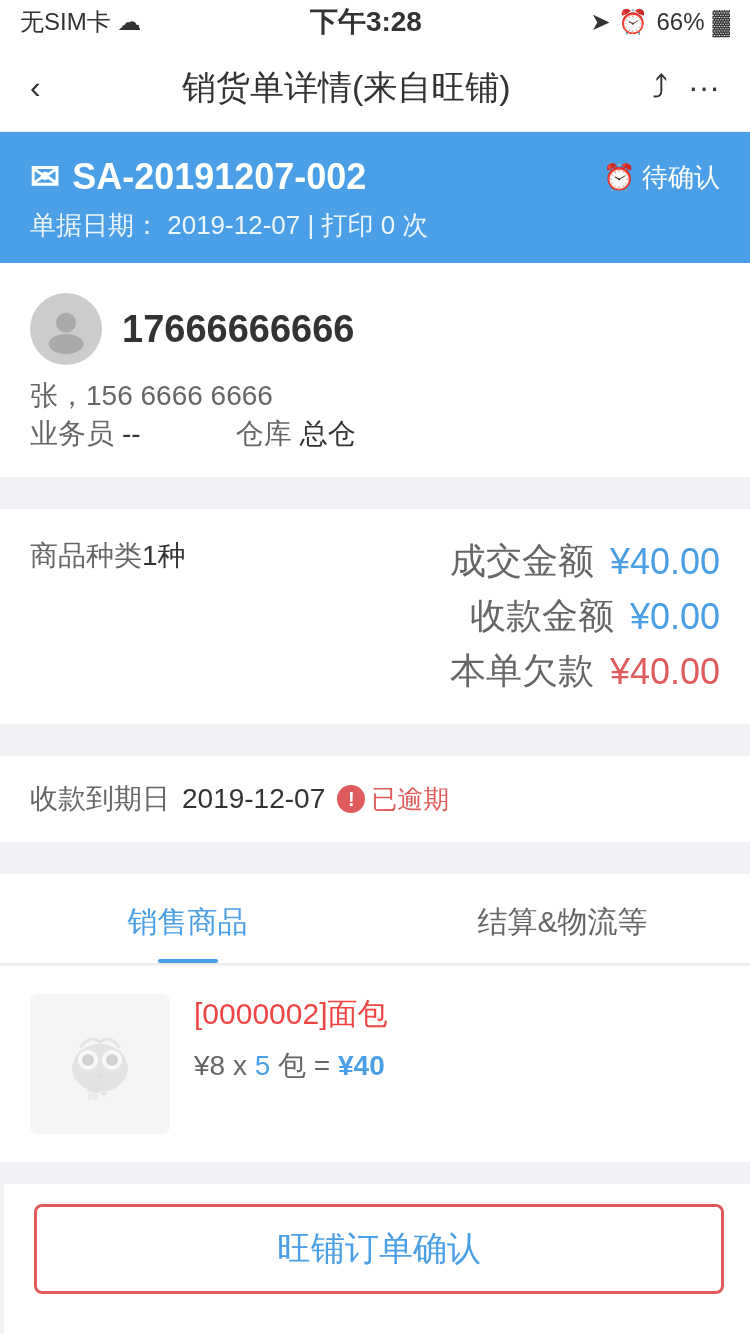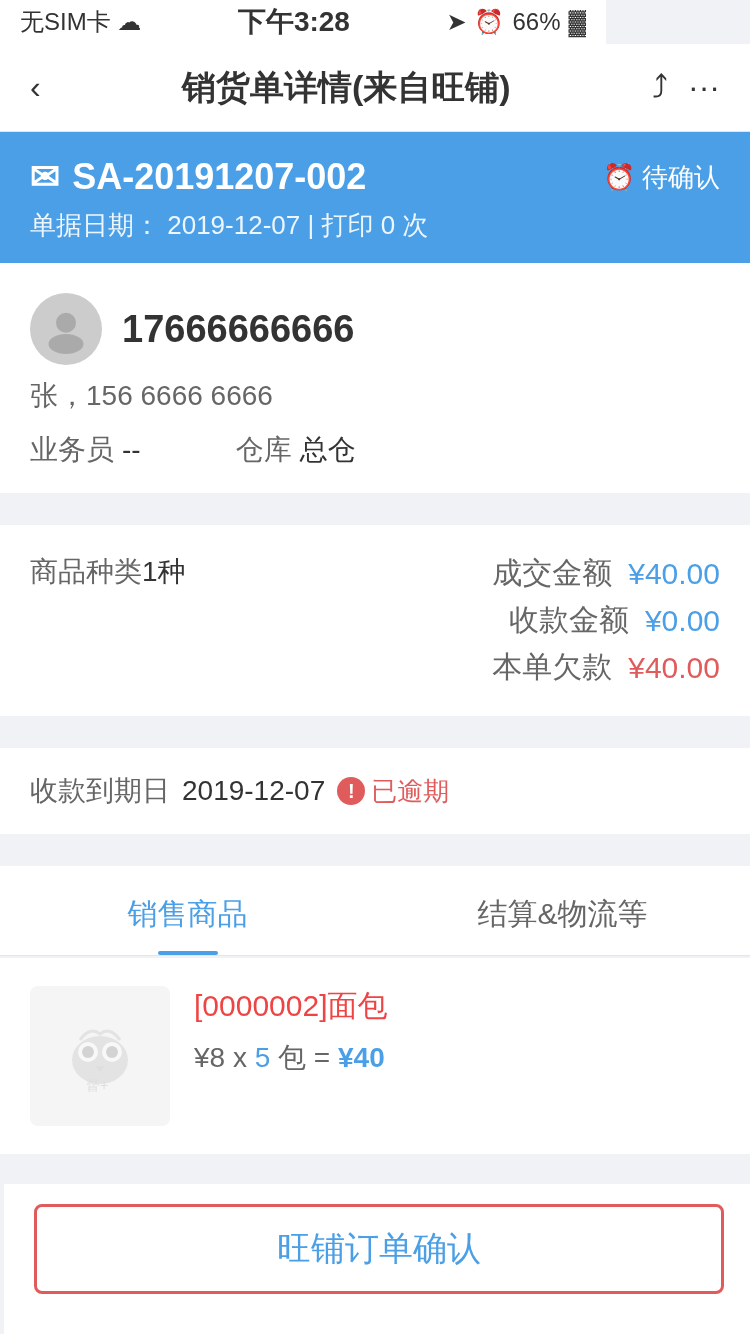--- a/index.html
+++ b/index.html
@@ -9,21 +9,21 @@
       min-height: 1334px;
       background: #f0f2f5;
       font-family: -apple-system, "PingFang SC", "Helvetica Neue", Arial, sans-serif;
       font-size: 28px;
       color: #333;
       position: relative;
     }
 
     
     .status-bar {
-      width: 606px;
+      width: 750px;
       height: 44px;
       background: #fff;
       display: flex;
       align-items: center;
       justify-content: space-between;
       padding: 0 20px;
       font-size: 24px;
       font-weight: 500;
     }
     .status-left { display: flex; align-items: center; gap: 10px; }
@@ -36,21 +36,21 @@
       height: 88px;
       background: #fff;
       display: flex;
       align-items: center;
       justify-content: space-between;
       padding: 0 30px;
       border-bottom: 1px solid #e5e5e5;
     }
     .nav-title {
       font-size: 34px;
-      font-weight: 700;
+      font-weight: 400;
       color: #333;
     }
     .nav-icons { display: flex; align-items: center; gap: 20px; }
     .nav-icon { font-size: 32px; color: #333; cursor: pointer; }
 
     
     .order-banner {
       background: #4a9fe6;
       padding: 24px 30px 20px 30px;
       color: #fff;
@@ -106,21 +106,20 @@
       flex-shrink: 0;
     }
     .customer-phone {
       font-size: 38px;
       font-weight: 600;
       color: #333;
     }
     .customer-name {
       font-size: 28px;
       color: #666;
-      margin-bottom: 16px;
     }
     .customer-meta {
       display: flex;
       gap: 95px;
       font-size: 28px;
       color: #333;
     }
     .meta-item { display: flex; gap: 8px; align-items: center; }
     .meta-label { color: #666; }
     .meta-value { color: #333; }
@@ -143,21 +142,21 @@
     .summary-right {
       display: flex;
       flex-direction: column;
       align-items: flex-end;
       gap: 6px;
     }
     .amount-row {
       display: flex;
       gap: 16px;
       align-items: center;
-      font-size: 30px;
+      font-size: 36px;
     }
     .amount-label { color: #666; }
     .amount-value-blue { color: #4a9fe6; }
     .amount-value-red { color: #e05c5c; }
 
     
     .due-card {
       background: #fff;
       padding: 24px 30px;
       margin-bottom: 16px;

